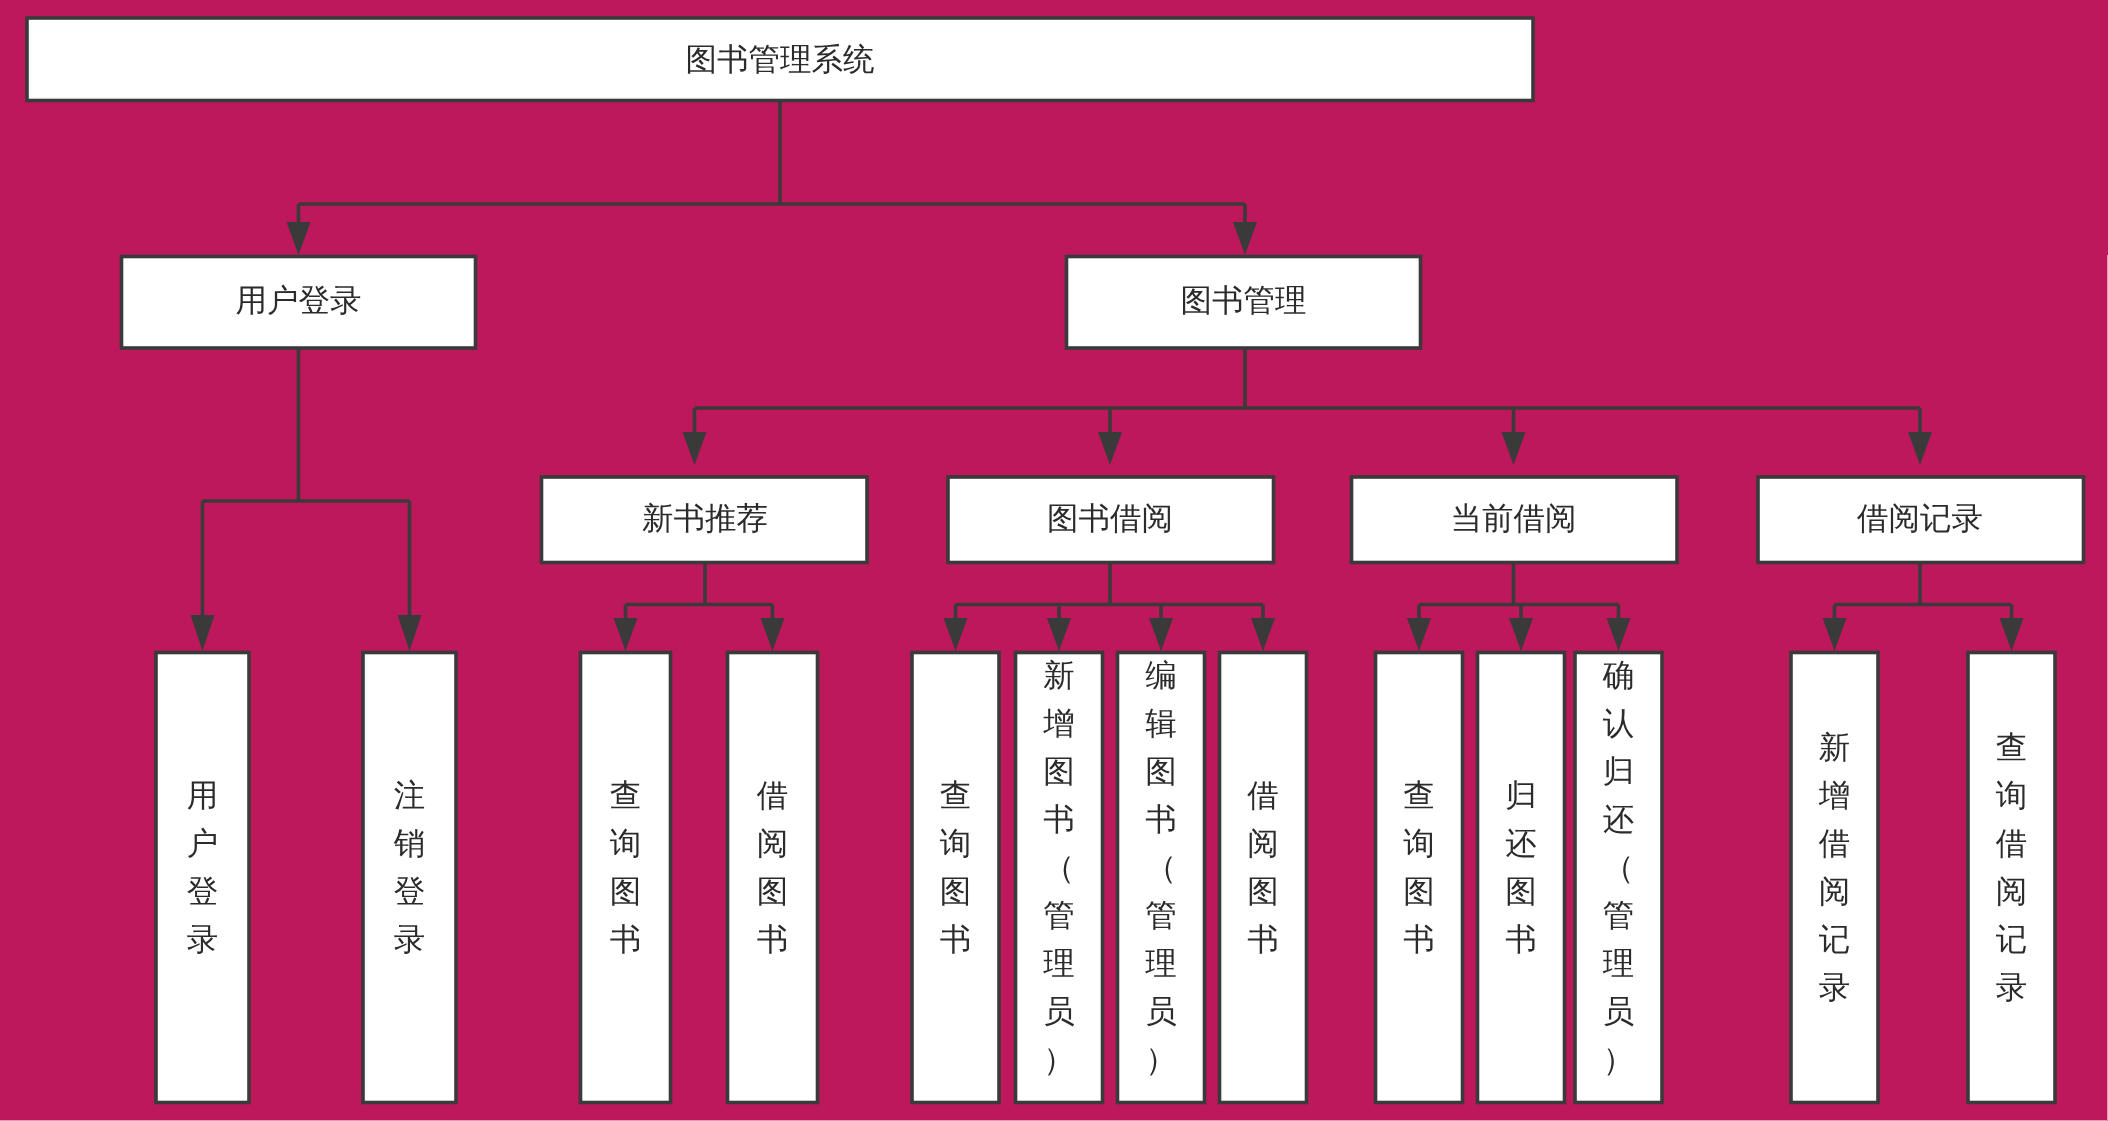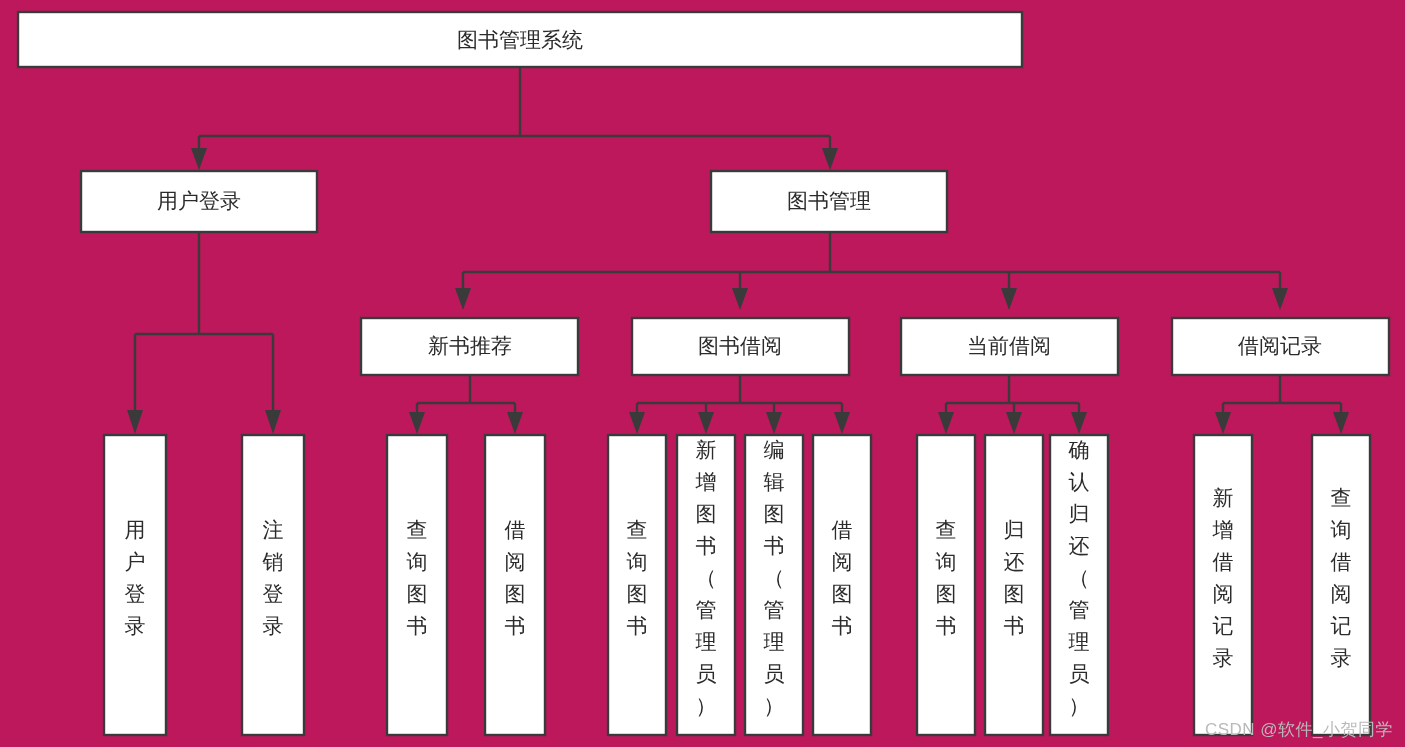--- a/index.html
+++ b/index.html
@@ -230,14 +230,13 @@
         <text class="node-label-vertical" x="1223" y="585"><tspan x="1223" y="505">新</tspan><tspan x="1223" y="537">增</tspan><tspan x="1223" y="569">借</tspan><tspan x="1223" y="601">阅</tspan><tspan x="1223" y="633">记</tspan><tspan x="1223" y="665">录</tspan></text>
       </g>
 
       <g>
         <rect class="node-box" x="1312" y="435" width="58" height="300"></rect>
         <text class="node-label-vertical" x="1341" y="585"><tspan x="1341" y="505">查</tspan><tspan x="1341" y="537">询</tspan><tspan x="1341" y="569">借</tspan><tspan x="1341" y="601">阅</tspan><tspan x="1341" y="633">记</tspan><tspan x="1341" y="665">录</tspan></text>
       </g>
     </g>
   </svg>
 
-  <div class="watermark">CSDN @软件_小贺同学</div>
 </div>
 
 </body></html>

